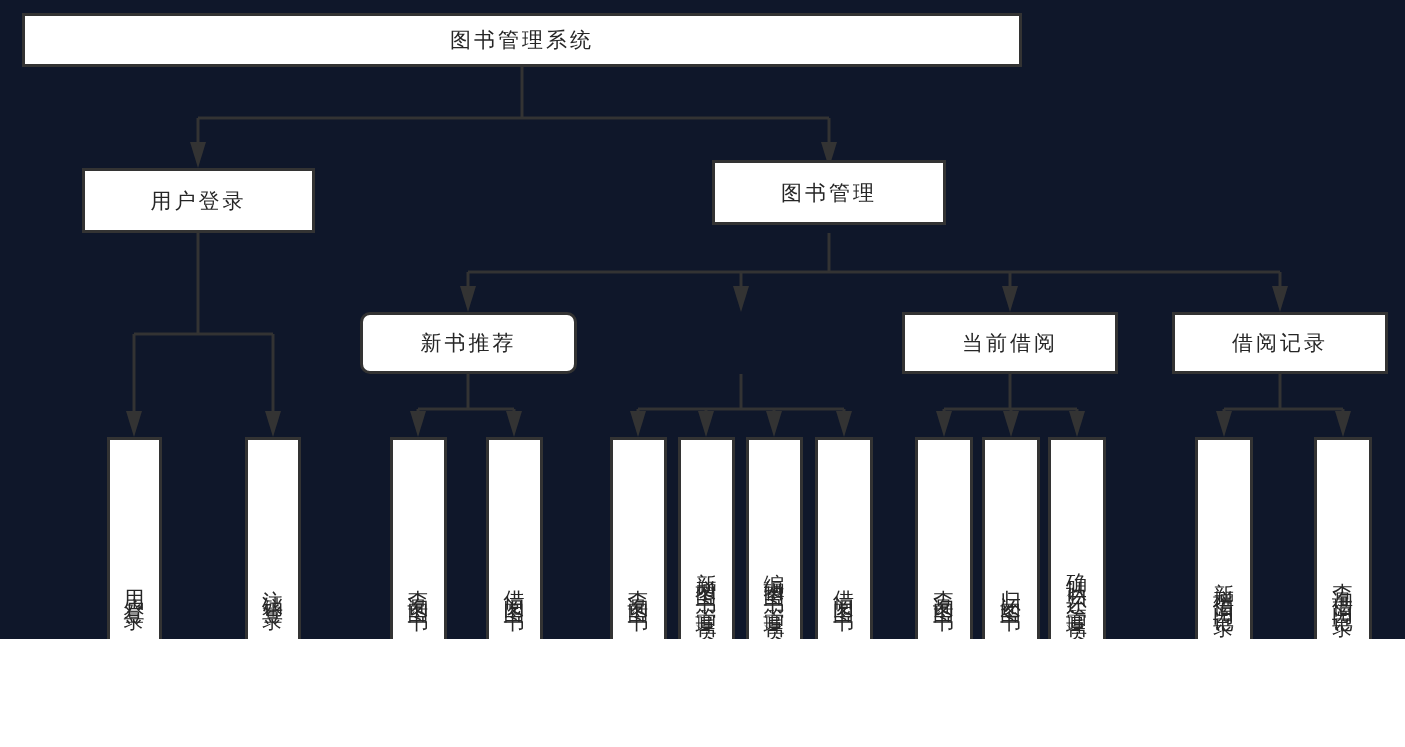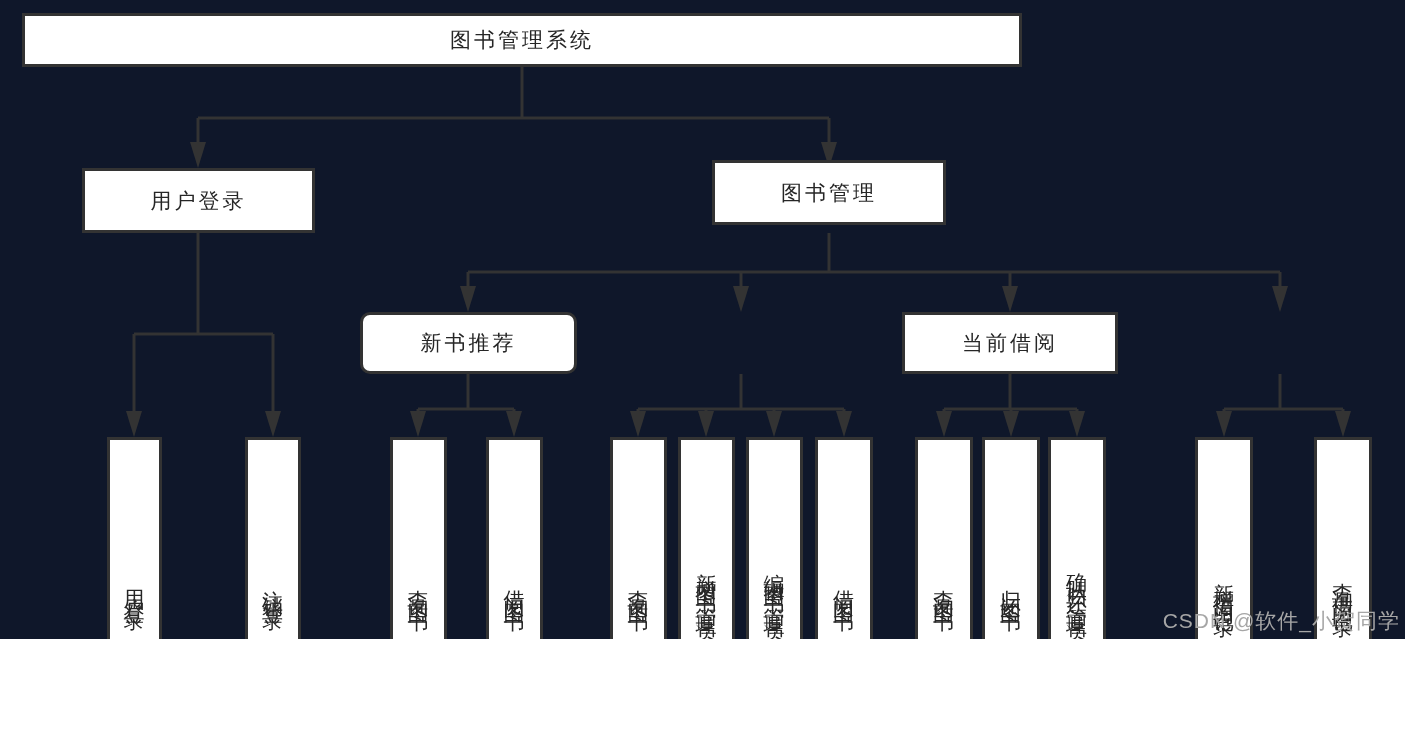--- a/index.html
+++ b/index.html
@@ -122,34 +122,34 @@
     </g>
   </svg>
 
   <div class="node" style="left:22px; top:13px; width:1000px; height:54px;">图书管理系统</div>
 
   <div class="node" style="left:82px; top:168px; width:233px; height:65px;">用户登录</div>
   <div class="node" style="left:712px; top:160px; width:234px; height:65px;">图书管理</div>
 
   <div class="node" style="left:360px; top:312px; width:217px; height:62px;border-radius:10px;">新书推荐</div>
   <div class="node" style="left:902px; top:312px; width:216px; height:62px;">当前借阅</div>
+  <div class="node" style="left:1172px; top:312px; width:216px; height:62px;">借阅记录</div>
 
   <div class="leaf" style="left:107px; top:437px; width:55px; height:300px;">用户登录</div>
   <div class="leaf" style="left:245px; top:437px; width:56px; height:300px;">注销登录</div>
 
   <div class="leaf" style="left:390px; top:437px; width:57px; height:300px;">查询图书</div>
   <div class="leaf" style="left:486px; top:437px; width:57px; height:300px;">借阅图书</div>
 
   <div class="leaf" style="left:610px; top:437px; width:57px; height:300px;">查询图书</div>
   <div class="leaf" style="left:678px; top:437px; width:57px; height:300px;">新增图书（管理员）</div>
   <div class="leaf" style="left:746px; top:437px; width:57px; height:300px;">编辑图书（管理员）</div>
   <div class="leaf" style="left:815px; top:437px; width:58px; height:300px;">借阅图书</div>
 
   <div class="leaf" style="left:915px; top:437px; width:58px; height:300px;">查询图书</div>
   <div class="leaf" style="left:982px; top:437px; width:58px; height:300px;">归还图书</div>
   <div class="leaf" style="left:1048px; top:437px; width:58px; height:300px;">确认归还（管理员）</div>
 
   <div class="leaf" style="left:1195px; top:437px; width:58px; height:300px;">新增借阅记录</div>
   <div class="leaf" style="left:1314px; top:437px; width:58px; height:300px;">查询借阅记录</div>
 
-  <div id="watermark">CSDN @软件_小贺同学</div>
 
 </div>
 
 </body></html>

